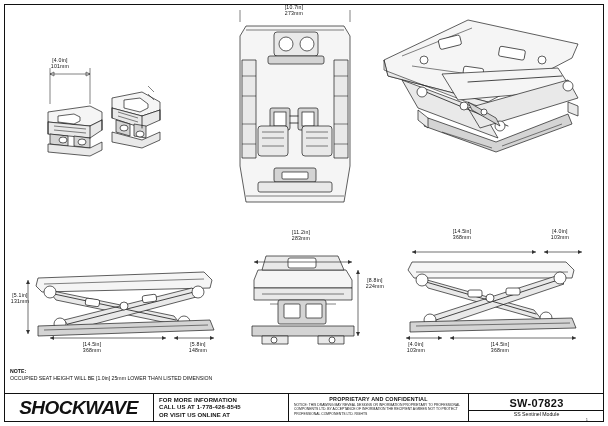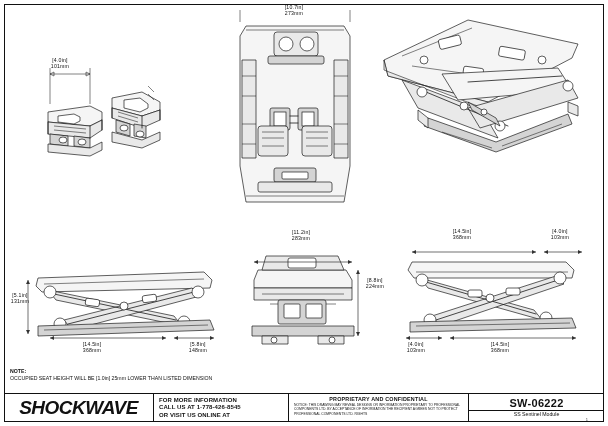--- a/index.html
+++ b/index.html
@@ -300,19 +300,19 @@
     <div class="tb-contact">
       <div>FOR MORE INFORMATION</div>
       <div>CALL US AT 1-778-426-8545</div>
       <div>OR VISIT US ONLINE AT</div>
     </div>
     <div class="tb-prop">
       <div class="ph">PROPRIETARY AND CONFIDENTIAL</div>
       <div class="pb">NOTICE: THIS DRAWING MAY REVEAL DESIGNS OR INFORMATION PROPRIETARY TO PROFESSIONAL COMPONENTS LTD. BY ACCEPTANCE OF INFORMATION THE RECIPIENT AGREES NOT TO PROTECT PROFESSIONAL COMPONENTS LTD. RIGHTS</div>
     </div>
     <div class="tb-pn">
-      <div class="pn">SW-06222</div>
+      <div class="pn">SW-07823</div>
       <div class="dsc">SS Sentinel Module</div>
     </div>
   </div>
   <div class="tb-hline"></div>
   <div class="corner">1</div>
 </div>
 
 </body></html>

